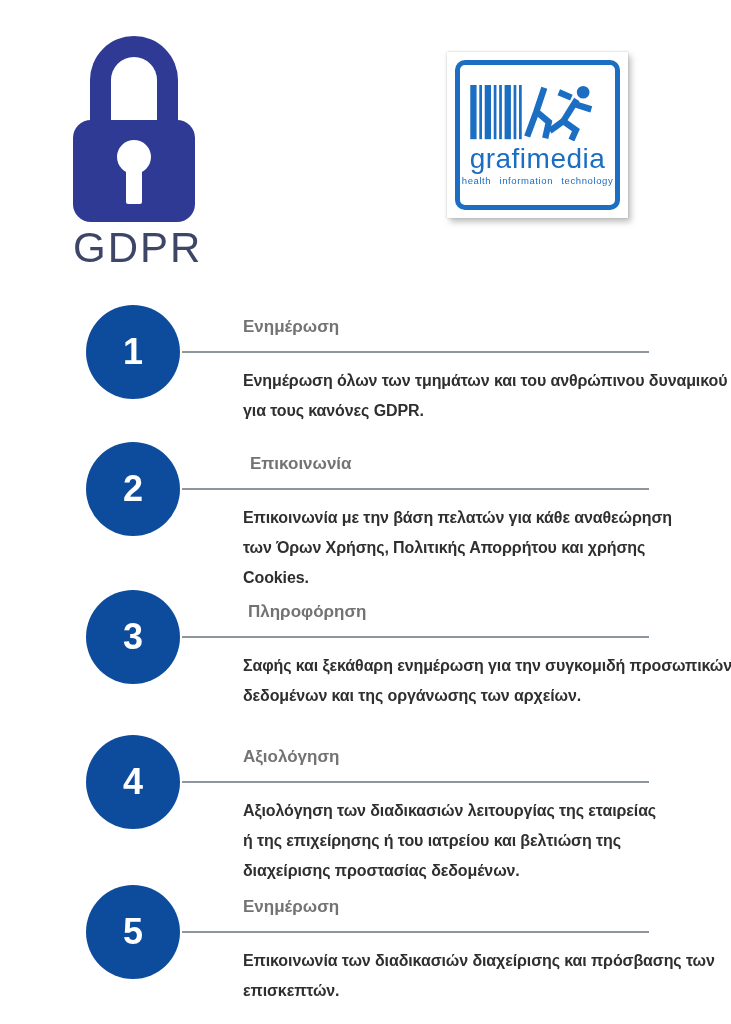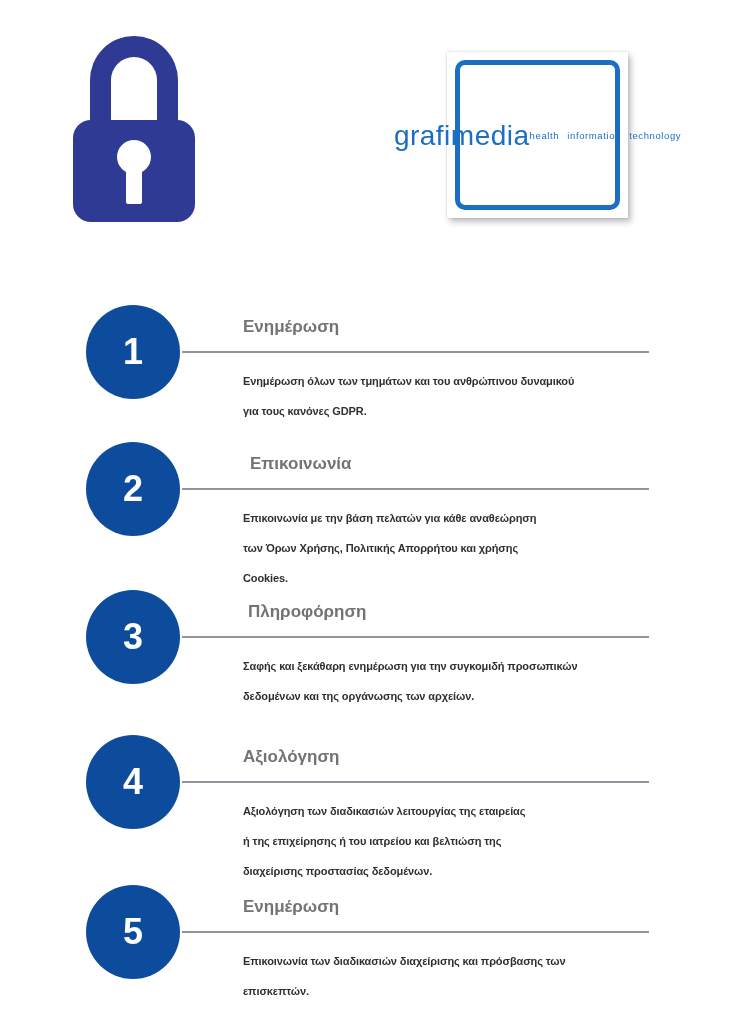--- a/index.html
+++ b/index.html
@@ -51,21 +51,21 @@
     background: #ffffff;
     box-shadow: 3px 4px 6px rgba(120,120,120,0.45), 0 0 2px rgba(150,150,150,0.5);
     box-sizing: border-box;
     padding: 8px;
   }
   .logo-frame {
     width: 100%; height: 100%;
     border: 5px solid #1b6ec2;
     border-radius: 10px;
     box-sizing: border-box;
-    display: flex; flex-direction: row;
+    display: flex; flex-direction: column;
     align-items: center; justify-content: center;
     padding: 4px 6px;
   }
   .logo-art { width: 140px; height: 56px; display: block; }
   .logo-wordmark {
     color: #1b6ec2; font-size: 28px; font-weight: 400;
     letter-spacing: 0.5px; line-height: 32px; margin-top: 2px;
   }
   .logo-tagline {
     color: #1b6ec2; font-size: 9.5px; font-weight: 400;
@@ -97,37 +97,38 @@
   .step-3 .step-title { left: 248px; }
 
   .step-line {
     position: absolute; left: 182px; top: 46px;
     width: 467px; height: 2px;
     background: #8f959c;
   }
 
   .step-desc {
     position: absolute; left: 243px; top: 61px;
-    color: #2f2f2f; font-size: 11px; font-weight: 700;
+    color: #2f2f2f; font-size: 16px; font-weight: 700;
     line-height: 30px; white-space: pre;
     letter-spacing: -0.1px;
   }
 </style>
 </head>
 <body>
 
 <div class="canvas">
 
   <div class="padlock">
     <div class="shackle"></div>
     <div class="lock-body">
       <div class="keyhole-stem"></div>
       <div class="keyhole-circle"></div>
     </div>
   </div>
+  <div class="gdpr-label">GDPR</div>
 
   <div class="logo-box">
     <div class="logo-frame">
       <svg class="logo-art" viewBox="0 0 150 62" xmlns="http://www.w3.org/2000/svg">
         <g fill="#1b6ec2">
           <rect x="0" y="0" width="7" height="60"></rect>
           <rect x="10" y="0" width="3" height="60"></rect>
           <rect x="16" y="0" width="7" height="60"></rect>
           <rect x="26" y="0" width="3" height="60"></rect>
           <rect x="32" y="0" width="3" height="60"></rect>

